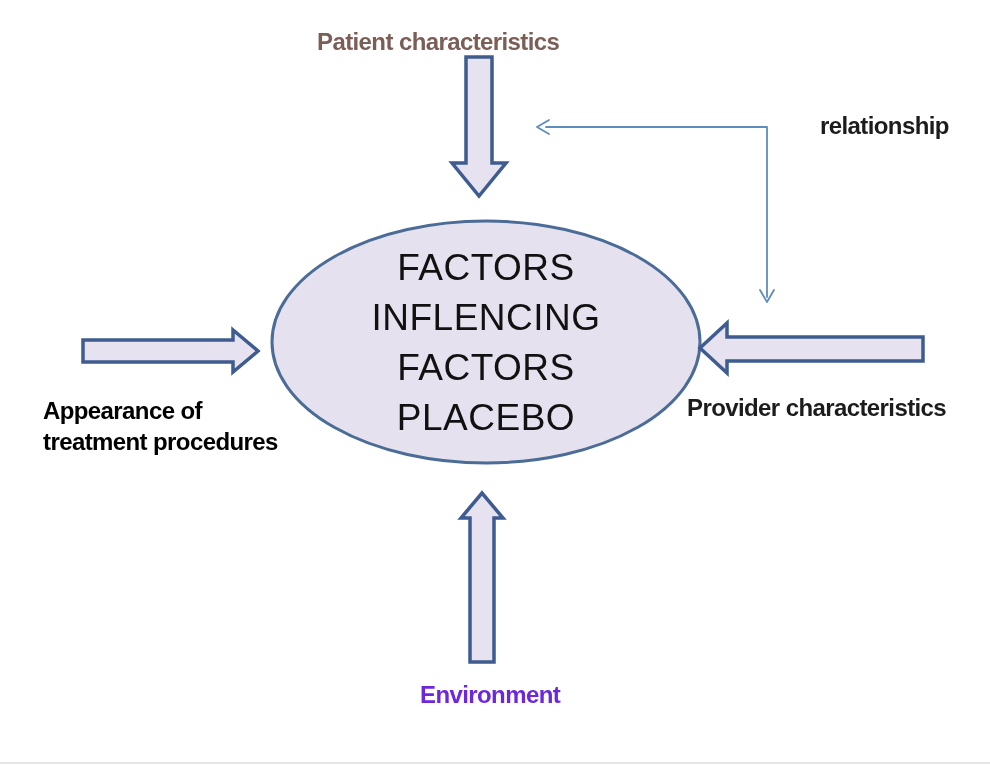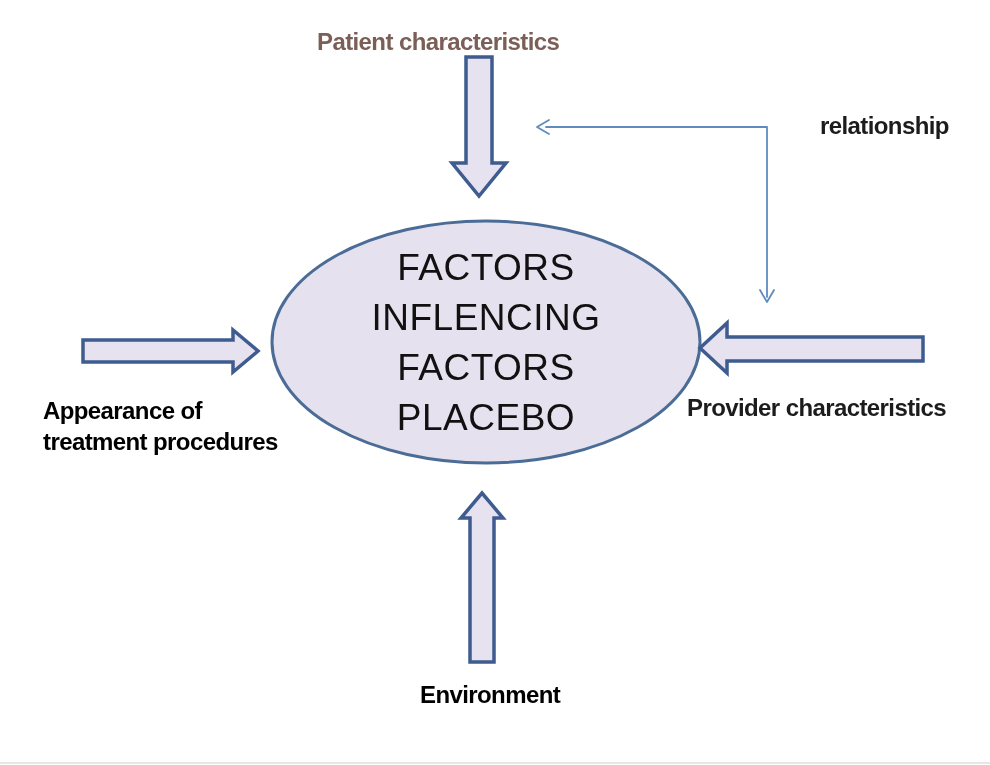--- a/index.html
+++ b/index.html
@@ -106,17 +106,17 @@
 
   <div class="label label-relationship" style="color: rgb(28, 28, 28); margin-left: 36px;">relationship</div>
 
   <div class="label label-appearance" style="color: #000000;">
     <div>Appearance of</div>
     <div>treatment procedures</div>
   </div>
 
   <div class="label label-provider" style="color: rgb(28, 28, 28);">Provider characteristics</div>
 
-  <div class="label label-environment" style="color: #000000; text-align: right;">Environment</div>
+  <div class="label label-environment" style="color: #6d28d9; text-align: right;">Environment</div>
 
   <div class="bottom-edge-line"></div>
 
 </div>
 
 </body></html>

